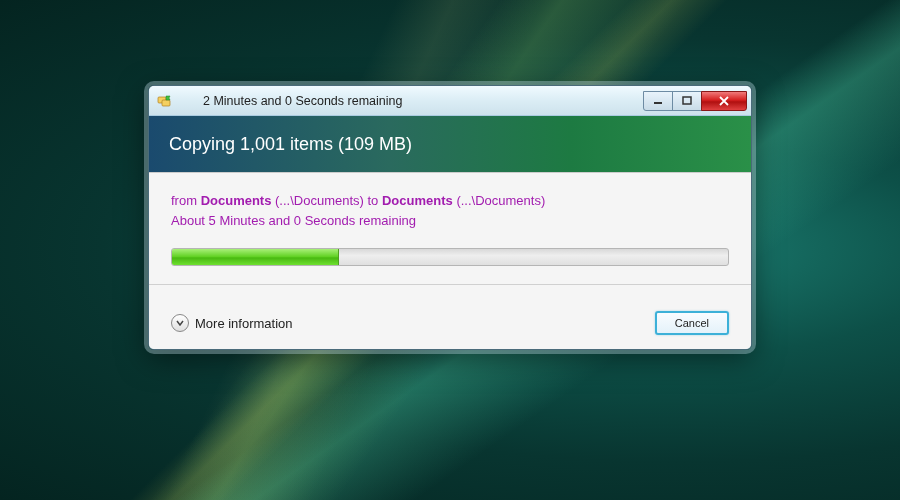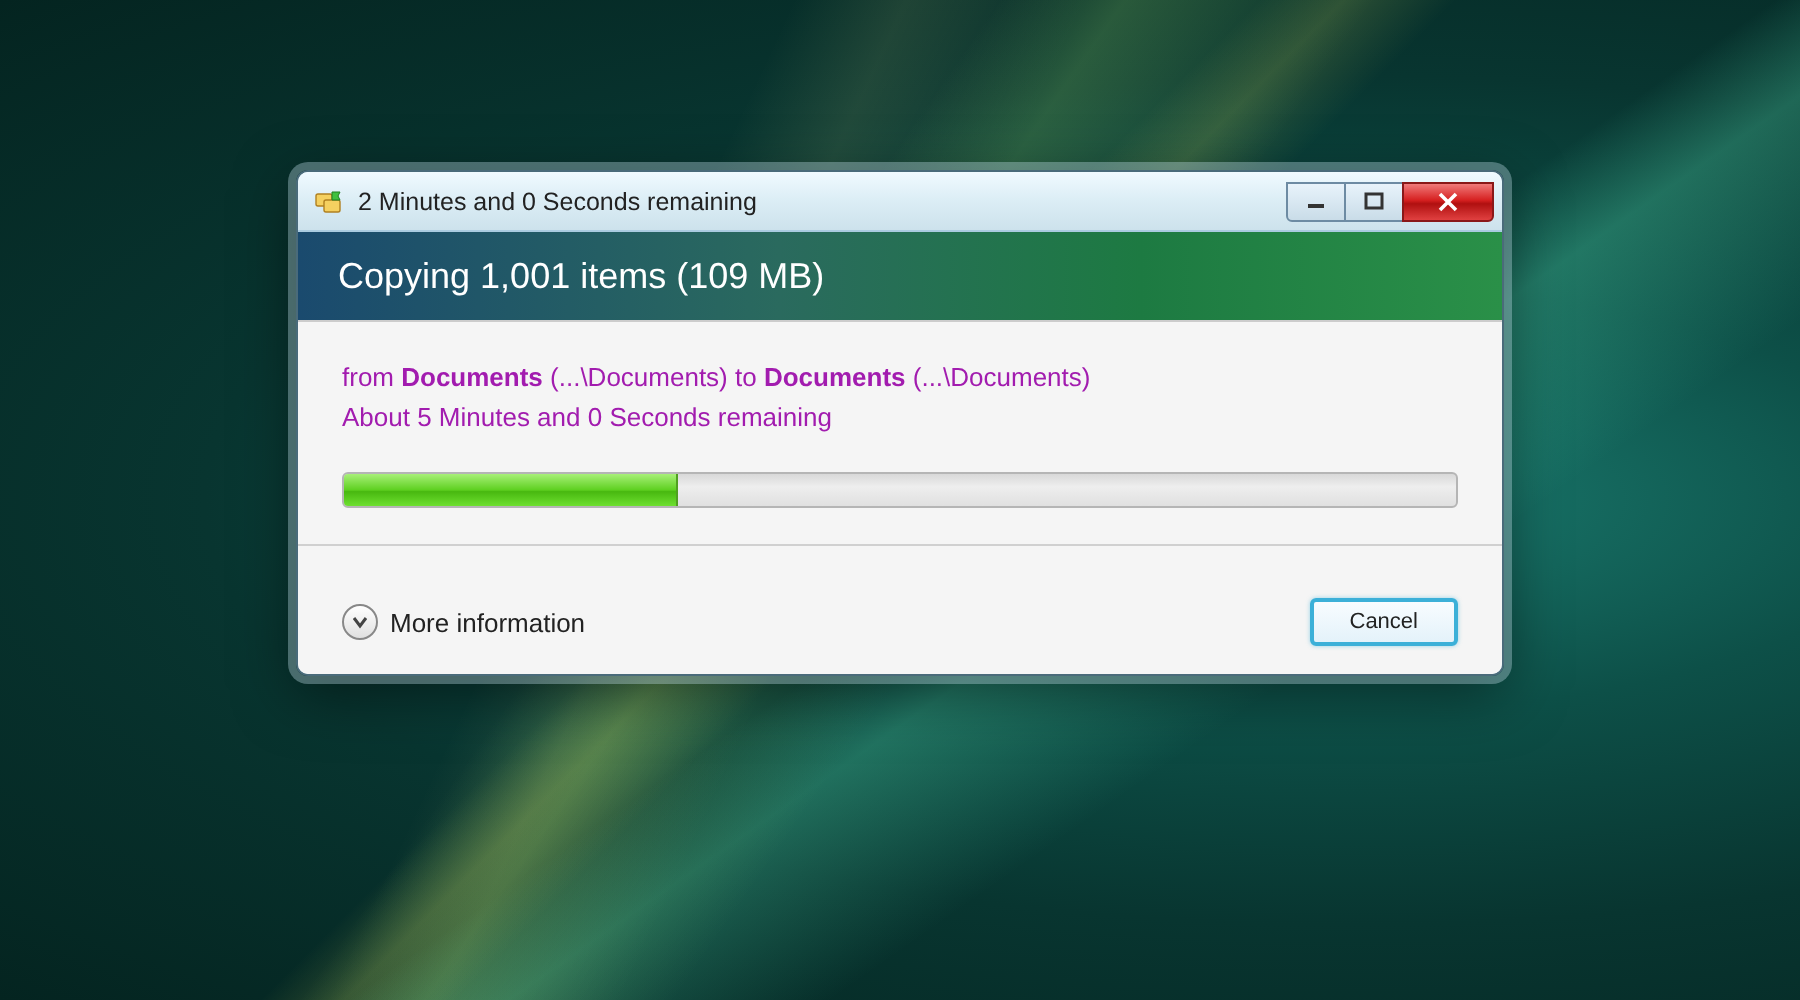--- a/index.html
+++ b/index.html
@@ -45,20 +45,21 @@
       margin-right: 6px;
       display: flex;
       align-items: center;
       justify-content: center;
     }
     .title-text {
       flex: 1;
       font-size: 12.5px;
       color: #222;
       font-weight: 400;
+      margin-left: 24px;
     }
     .window-controls {
       display: flex;
       gap: 0;
     }
     .win-btn {
       width: 30px;
       height: 20px;
       border: 1px solid #6d8ba3;
       display: flex;
@@ -72,21 +73,21 @@
     .win-btn.min { border-radius: 0 0 0 3px; }
     .win-btn.close {
       width: 46px;
       border-radius: 0 0 3px 0;
       background: linear-gradient(to bottom, #f07a7a 0%, #d62020 45%, #b01010 55%, #e04040 100%);
       border-color: #8a1818;
       color: #fff;
       font-weight: bold;
     }
     .header-band {
-      height: 44px;
+      height: 56px;
       background: linear-gradient(to right, #1a4a6e 0%, #2a6a5e 40%, #1d7a42 70%, #2a9048 100%);
       display: flex;
       align-items: center;
       padding: 0 20px;
       color: #fff;
       font-size: 18px;
       font-weight: 400;
     }
     .content {
       background: #f5f5f5;

